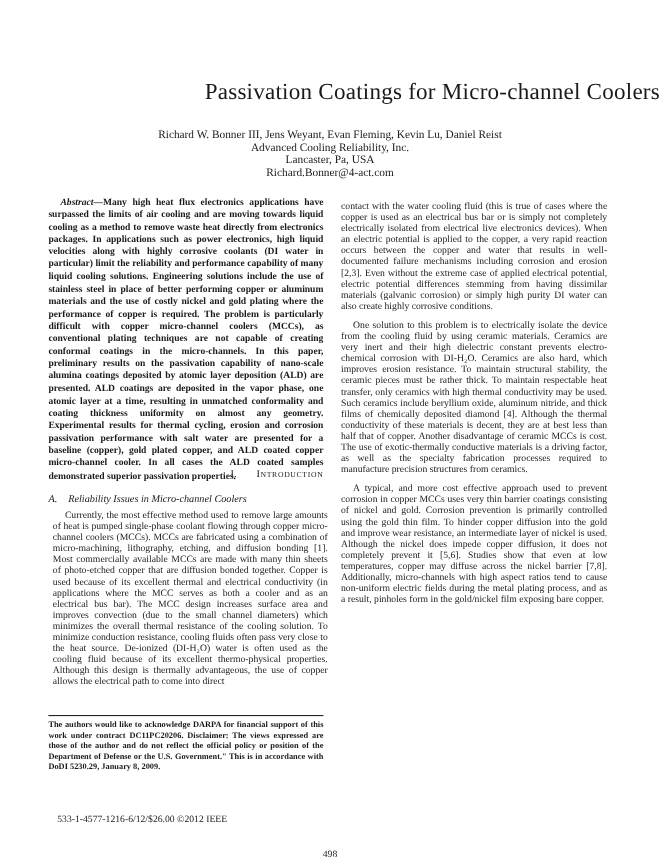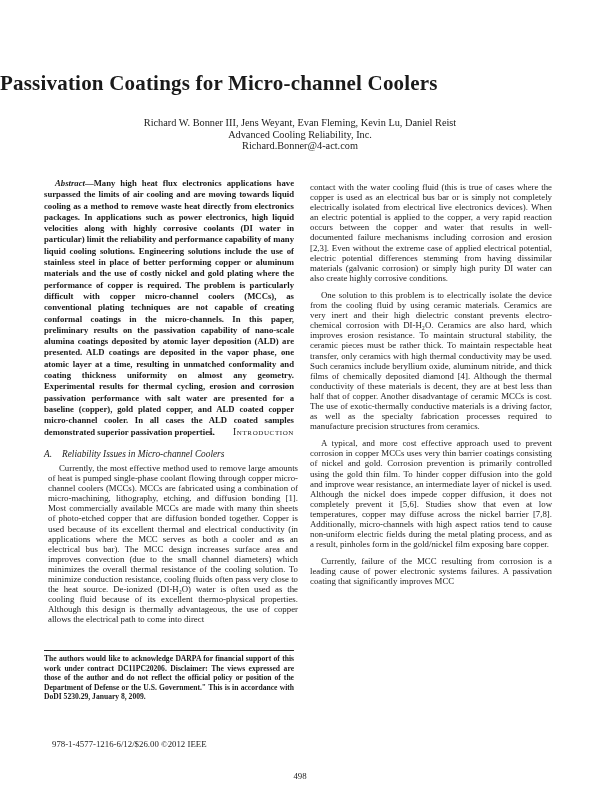--- a/index.html
+++ b/index.html
@@ -6,22 +6,22 @@
   .page{
     position:relative;
     width:600px;height:789px;
     background:#ffffff;
     font-family:"Liberation Serif", serif;
     color:#1a1a1a;
     overflow:hidden;
   }
   .paper-title{
     position:absolute;top:57px;left:0;width:600px;
-    text-align:left;
-    font-size:21px;font-weight:bold;
+    text-align:right;
+    font-size:21px;font-weight:normal;
     letter-spacing:0.2px;
   }
   .author-block{
     position:absolute;top:117px;left:0;width:600px;
     text-align:center;
     font-size:10.3px;line-height:11.5px;
   }
   .col{
     position:absolute;top:178px;width:250px;
     text-align:justify;
@@ -77,20 +77,21 @@
 </head>
 <body>
 
 <div class="page">
 
   <h1 class="paper-title">Passivation Coatings for Micro-channel Coolers</h1>
 
   <div class="author-block">
     <div>Richard W. Bonner III, Jens Weyant, Evan Fleming, Kevin Lu, Daniel Reist</div>
     <div>Advanced Cooling Reliability, Inc.</div>
+    <div>Lancaster, Pa, USA</div>
     <div>Richard.Bonner@4-act.com</div>
   </div>
 
   <div class="col col-left">
     <p class="abstract-p"><span class="abstract-label">Abstract</span><span>—Many high heat flux electronics applications have surpassed the limits of air cooling and are moving towards liquid cooling as a method to remove waste heat directly from electronics packages. In applications such as power electronics, high liquid velocities along with highly corrosive coolants (DI water in particular) limit the reliability and performance capability of many liquid cooling solutions. Engineering solutions include the use of stainless steel in place of better performing copper or aluminum materials and the use of costly nickel and gold plating where the performance of copper is required. The problem is particularly difficult with copper micro-channel coolers (MCCs), as conventional plating techniques are not capable of creating conformal coatings in the micro-channels. In this paper, preliminary results on the passivation capability of nano-scale alumina coatings deposited by atomic layer deposition (ALD) are presented. ALD coatings are deposited in the vapor phase, one atomic layer at a time, resulting in unmatched conformality and coating thickness uniformity on almost any geometry. Experimental results for thermal cycling, erosion and corrosion passivation performance with salt water are presented for a baseline (copper), gold plated copper, and ALD coated copper micro-channel cooler. In all cases the ALD coated samples demonstrated superior passivation properties.</span></p>
 
     <div class="sec-head">
       <span class="sec-num">I.</span><span class="sec-title">Introduction</span>
     </div>
 
@@ -98,22 +99,21 @@
       <span class="subsec-num">A.</span><span>Reliability Issues in Micro-channel Coolers</span>
     </div>
 
     <p class="body-p p-left-1">Currently, the most effective method used to remove large amounts of heat is pumped single-phase coolant flowing through copper micro-channel coolers (MCCs). MCCs are fabricated using a combination of micro-machining, lithography, etching, and diffusion bonding [1]. Most commercially available MCCs are made with many thin sheets of photo-etched copper that are diffusion bonded together. Copper is used because of its excellent thermal and electrical conductivity (in applications where the MCC serves as both a cooler and as an electrical bus bar). The MCC design increases surface area and improves convection (due to the small channel diameters) which minimizes the overall thermal resistance of the cooling solution. To minimize conduction resistance, cooling fluids often pass very close to the heat source. De-ionized (DI-H₂O) water is often used as the cooling fluid because of its excellent thermo-physical properties. Although this design is thermally advantageous, the use of copper allows the electrical path to come into direct</p>
   </div>
 
   <div class="col col-right">
     <p class="body-p">contact with the water cooling fluid (this is true of cases where the copper is used as an electrical bus bar or is simply not completely electrically isolated from electrical live electronics devices). When an electric potential is applied to the copper, a very rapid reaction occurs between the copper and water that results in well-documented failure mechanisms including corrosion and erosion [2,3]. Even without the extreme case of applied electrical potential, electric potential differences stemming from having dissimilar materials (galvanic corrosion) or simply high purity DI water can also create highly corrosive conditions.</p>
     <p class="body-p indent">One solution to this problem is to electrically isolate the device from the cooling fluid by using ceramic materials. Ceramics are very inert and their high dielectric constant prevents electro-chemical corrosion with DI-H₂O. Ceramics are also hard, which improves erosion resistance. To maintain structural stability, the ceramic pieces must be rather thick. To maintain respectable heat transfer, only ceramics with high thermal conductivity may be used. Such ceramics include beryllium oxide, aluminum nitride, and thick films of chemically deposited diamond [4]. Although the thermal conductivity of these materials is decent, they are at best less than half that of copper. Another disadvantage of ceramic MCCs is cost. The use of exotic-thermally conductive materials is a driving factor, as well as the specialty fabrication processes required to manufacture precision structures from ceramics.</p>
     <p class="body-p indent">A typical, and more cost effective approach used to prevent corrosion in copper MCCs uses very thin barrier coatings consisting of nickel and gold. Corrosion prevention is primarily controlled using the gold thin film. To hinder copper diffusion into the gold and improve wear resistance, an intermediate layer of nickel is used. Although the nickel does impede copper diffusion, it does not completely prevent it [5,6]. Studies show that even at low temperatures, copper may diffuse across the nickel barrier [7,8]. Additionally, micro-channels with high aspect ratios tend to cause non-uniform electric fields during the metal plating process, and as a result, pinholes form in the gold/nickel film exposing bare copper.</p>
-    <p class="body-p indent">Currently, failure of the MCC resulting from corrosion is a leading cause of power electronic systems failures. A passivation coating that significantly improves MCC</p>
   </div>
 
   <div class="footnote">The authors would like to acknowledge DARPA for financial support of this work under contract DC11PC20206. Disclaimer: The views expressed are those of the author and do not reflect the official policy or position of the Department of Defense or the U.S. Government." This is in accordance with DoDI 5230.29, January 8, 2009.</div>
 
-  <div class="footer-copyright">978-1-4577-1216-6/12/$26.00 ©2012 IEEE</div>
+  <div class="footer-copyright">533-1-4577-1216-6/12/$26.00 ©2012 IEEE</div>
 
   <div class="footer-pagenum">498</div>
 
 </div>
 
 </body></html>

